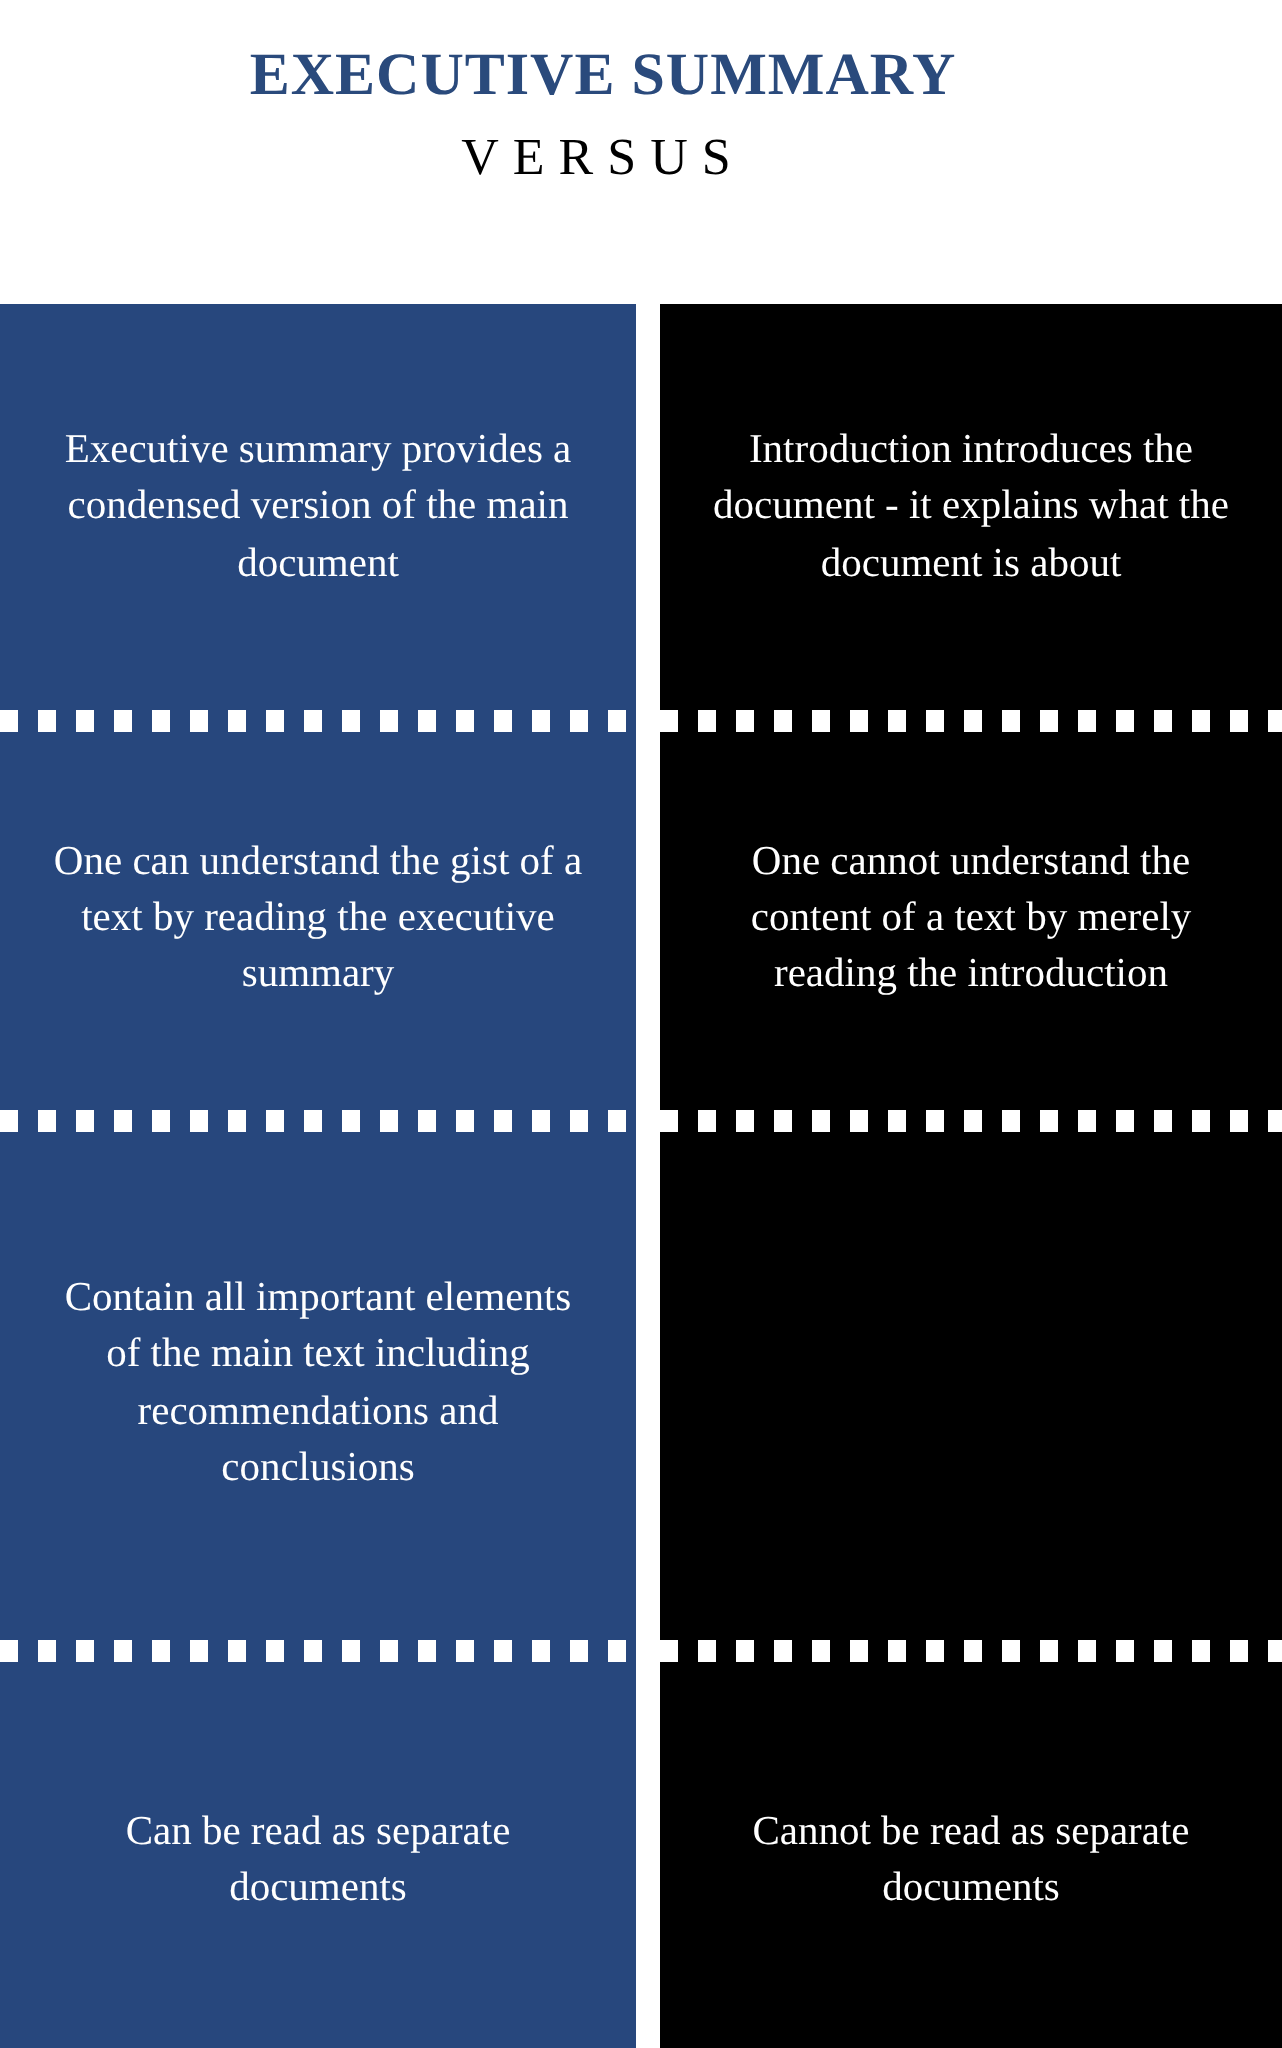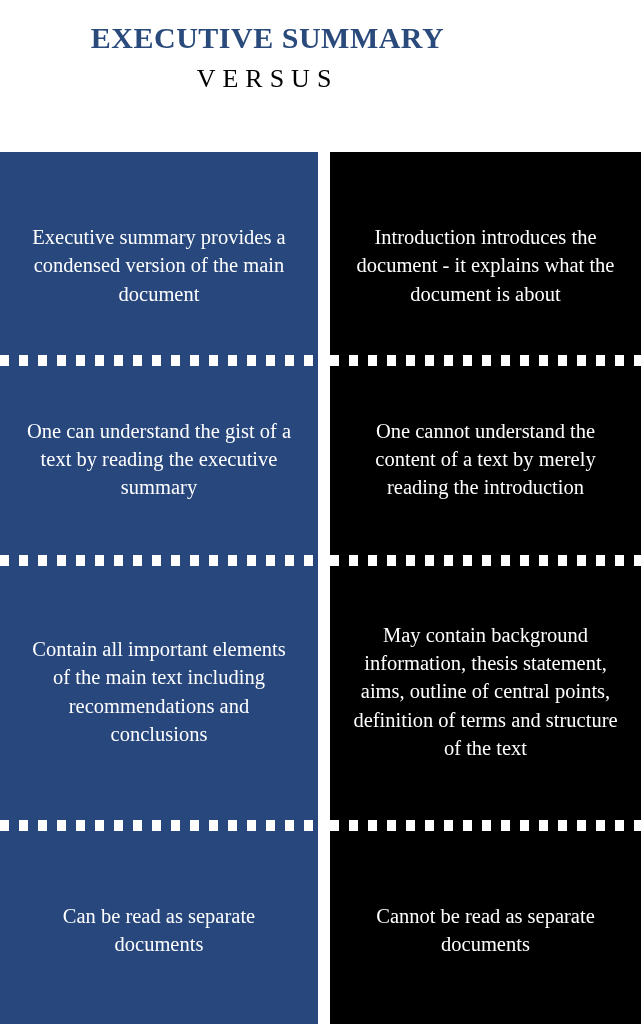--- a/index.html
+++ b/index.html
@@ -17,20 +17,21 @@
 
   
   .header {
     position: absolute;
     left: 0;
     top: 0;
     width: 535px;
     height: 152px;
     background: #ffffff;
     text-align: center;
+    padding-left: 34px;
   }
   .title-main {
     margin: 0;
     padding-top: 22px;
     font-size: 30px;
     font-weight: bold;
     color: #2a4a7c;
     letter-spacing: 0.5px;
     line-height: 1.05;
     font-family: "Liberation Serif", "DejaVu Serif", serif;
@@ -95,21 +96,21 @@
     color: #ffffff;
     font-size: 20.5px;
     line-height: 1.37;
     text-align: center;
     font-family: "Liberation Serif", "DejaVu Serif", serif;
     display: block;
     width: 100%;
   }
 
   
-  .row-0 { top: 12px;   height: 203px; }
+  .row-0 { top: 0px;   height: 203px; }
   .row-1 { top: 211px; height: 192px; }
   .row-2 { top: 411px; height: 257px; }
   .row-3 { top: 680px; height: 196px; }
 
   
   .divider {
     position: absolute;
     left: 0;
     width: 100%;
     height: 11px;
@@ -171,23 +172,20 @@
     <div class="cell row-0">
       <span class="cell-text">Introduction introduces the document - it explains what the document is about</span>
     </div>
     <div class="divider divider-0"></div>
 
     <div class="cell row-1">
       <span class="cell-text">One cannot understand the content of a text by merely reading the introduction</span>
     </div>
     <div class="divider divider-1"></div>
 
-    <div class="cell row-2">
-      <span class="cell-text">May contain background information, thesis statement, aims, outline of central points, definition of terms and structure of the text</span>
-    </div>
     <div class="divider divider-2"></div>
 
     <div class="cell row-3">
       <span class="cell-text">Cannot be read as separate documents</span>
     </div>
 
   </div>
 
 </div>
 

